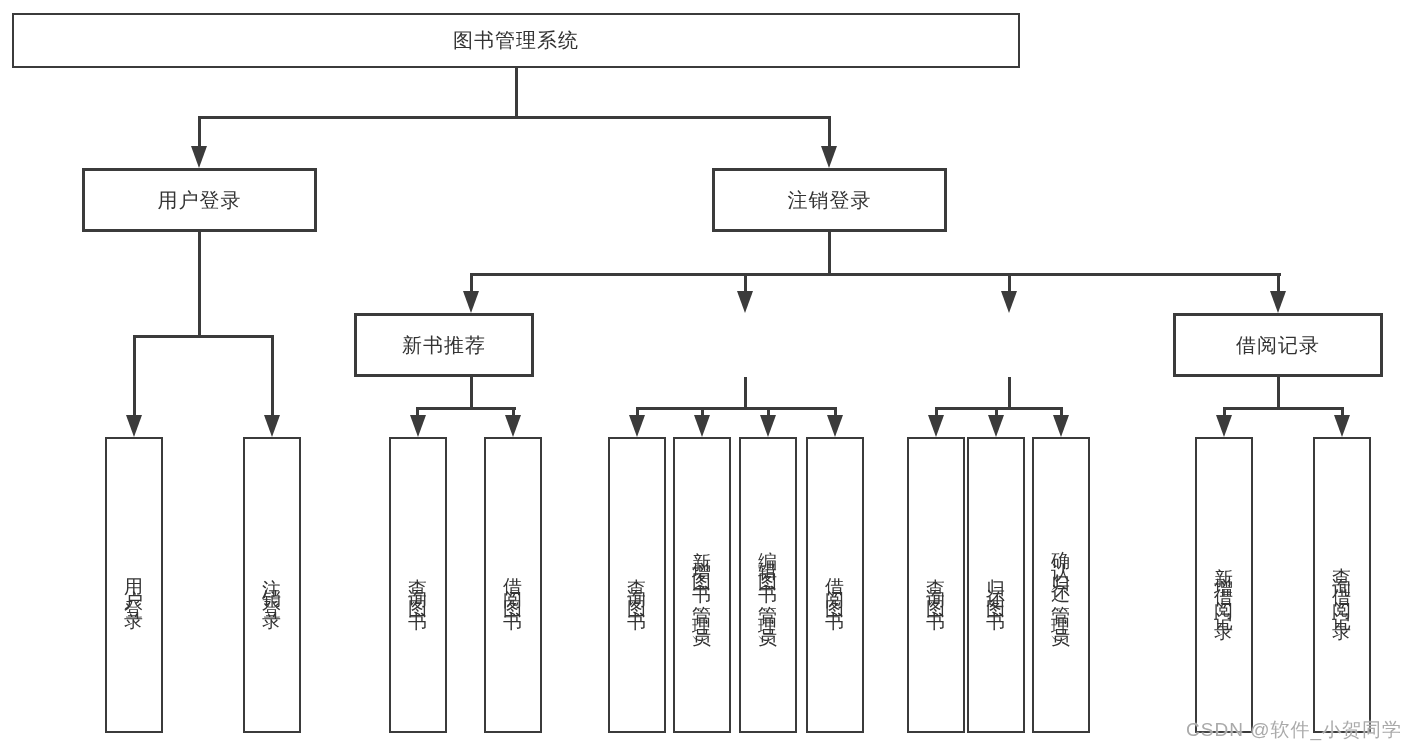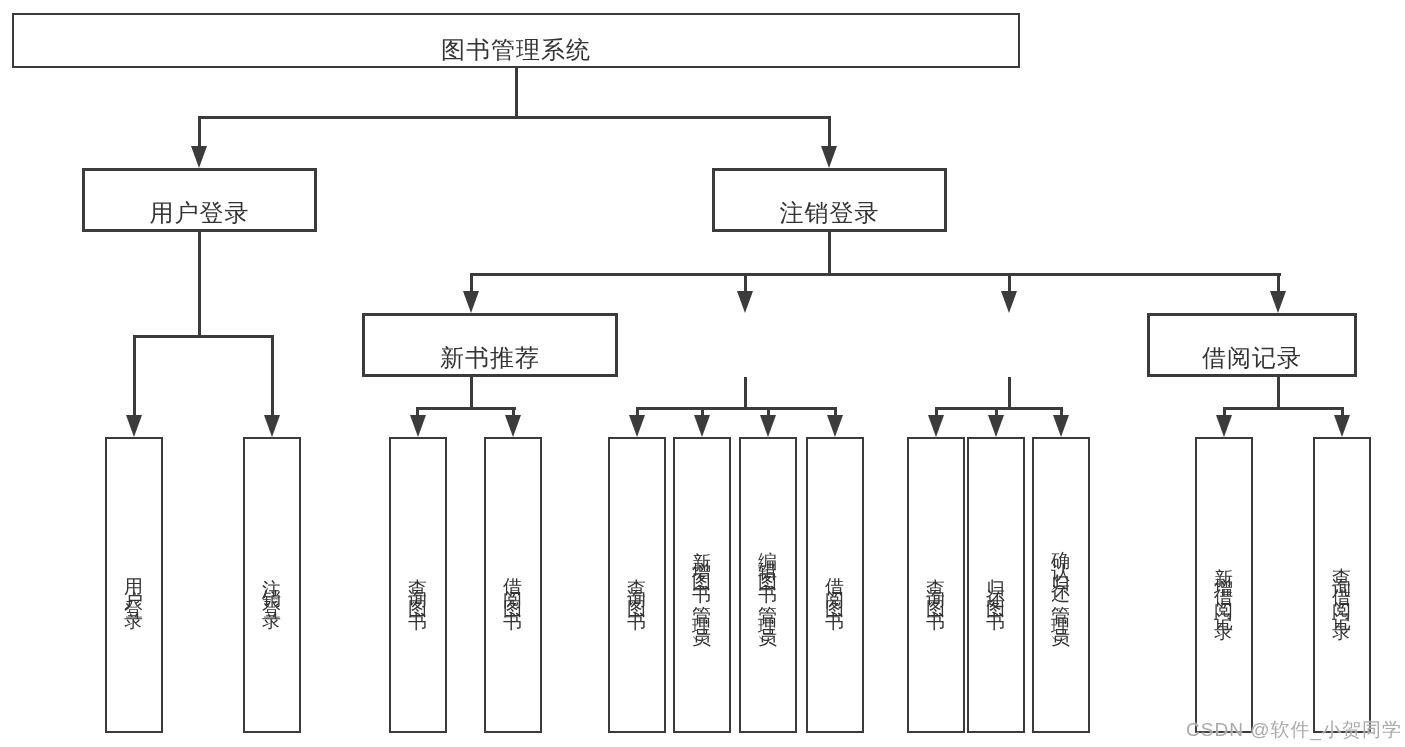--- a/index.html
+++ b/index.html
@@ -13,21 +13,21 @@
   .box {
     position:absolute;
     box-sizing:border-box;
     background:#ffffff;
     border:2px solid #3b3b3b;
     display:flex;
     align-items:center;
     justify-content:center;
     color:#333333;
   }
-  .hbox { font-size:24px; letter-spacing:1px; border-width:3px;align-items:flex-end; }
+  .hbox { font-size:20px; letter-spacing:1px; border-width:3px; }
   .root  { border-width:2px; }
   .leaf  { border-width:2px; }
   .leaf span {
     writing-mode:vertical-rl;
     text-orientation:mixed;
     font-size:19px;
     letter-spacing:11px;
     line-height:1;
     color:#333333;
   }
@@ -58,24 +58,24 @@
     <span>图书管理系统</span>
   </div>
 
   <div class="box hbox" style="left:82px;top:168px;width:235px;height:64px">
     <span>用户登录</span>
   </div>
   <div class="box hbox" style="left:712px;top:168px;width:235px;height:64px">
     <span>注销登录</span>
   </div>
 
-  <div class="box hbox" style="left:362px;top:313px;width:256px;height:64px">
+  <div class="box hbox" style="left:354px;top:313px;width:180px;height:64px">
     <span>新书推荐</span>
   </div>
-  <div class="box hbox" style="left:1147px;top:313px;width:210px;height:64px">
+  <div class="box hbox" style="left:1173px;top:313px;width:210px;height:64px">
     <span>借阅记录</span>
   </div>
 
   <div class="box leaf" style="left:105px;top:437px;width:58px;height:296px">
     <span>用户登录</span>
   </div>
   <div class="box leaf" style="left:243px;top:437px;width:58px;height:296px">
     <span>注销登录</span>
   </div>
   <div class="box leaf" style="left:389px;top:437px;width:58px;height:296px">

